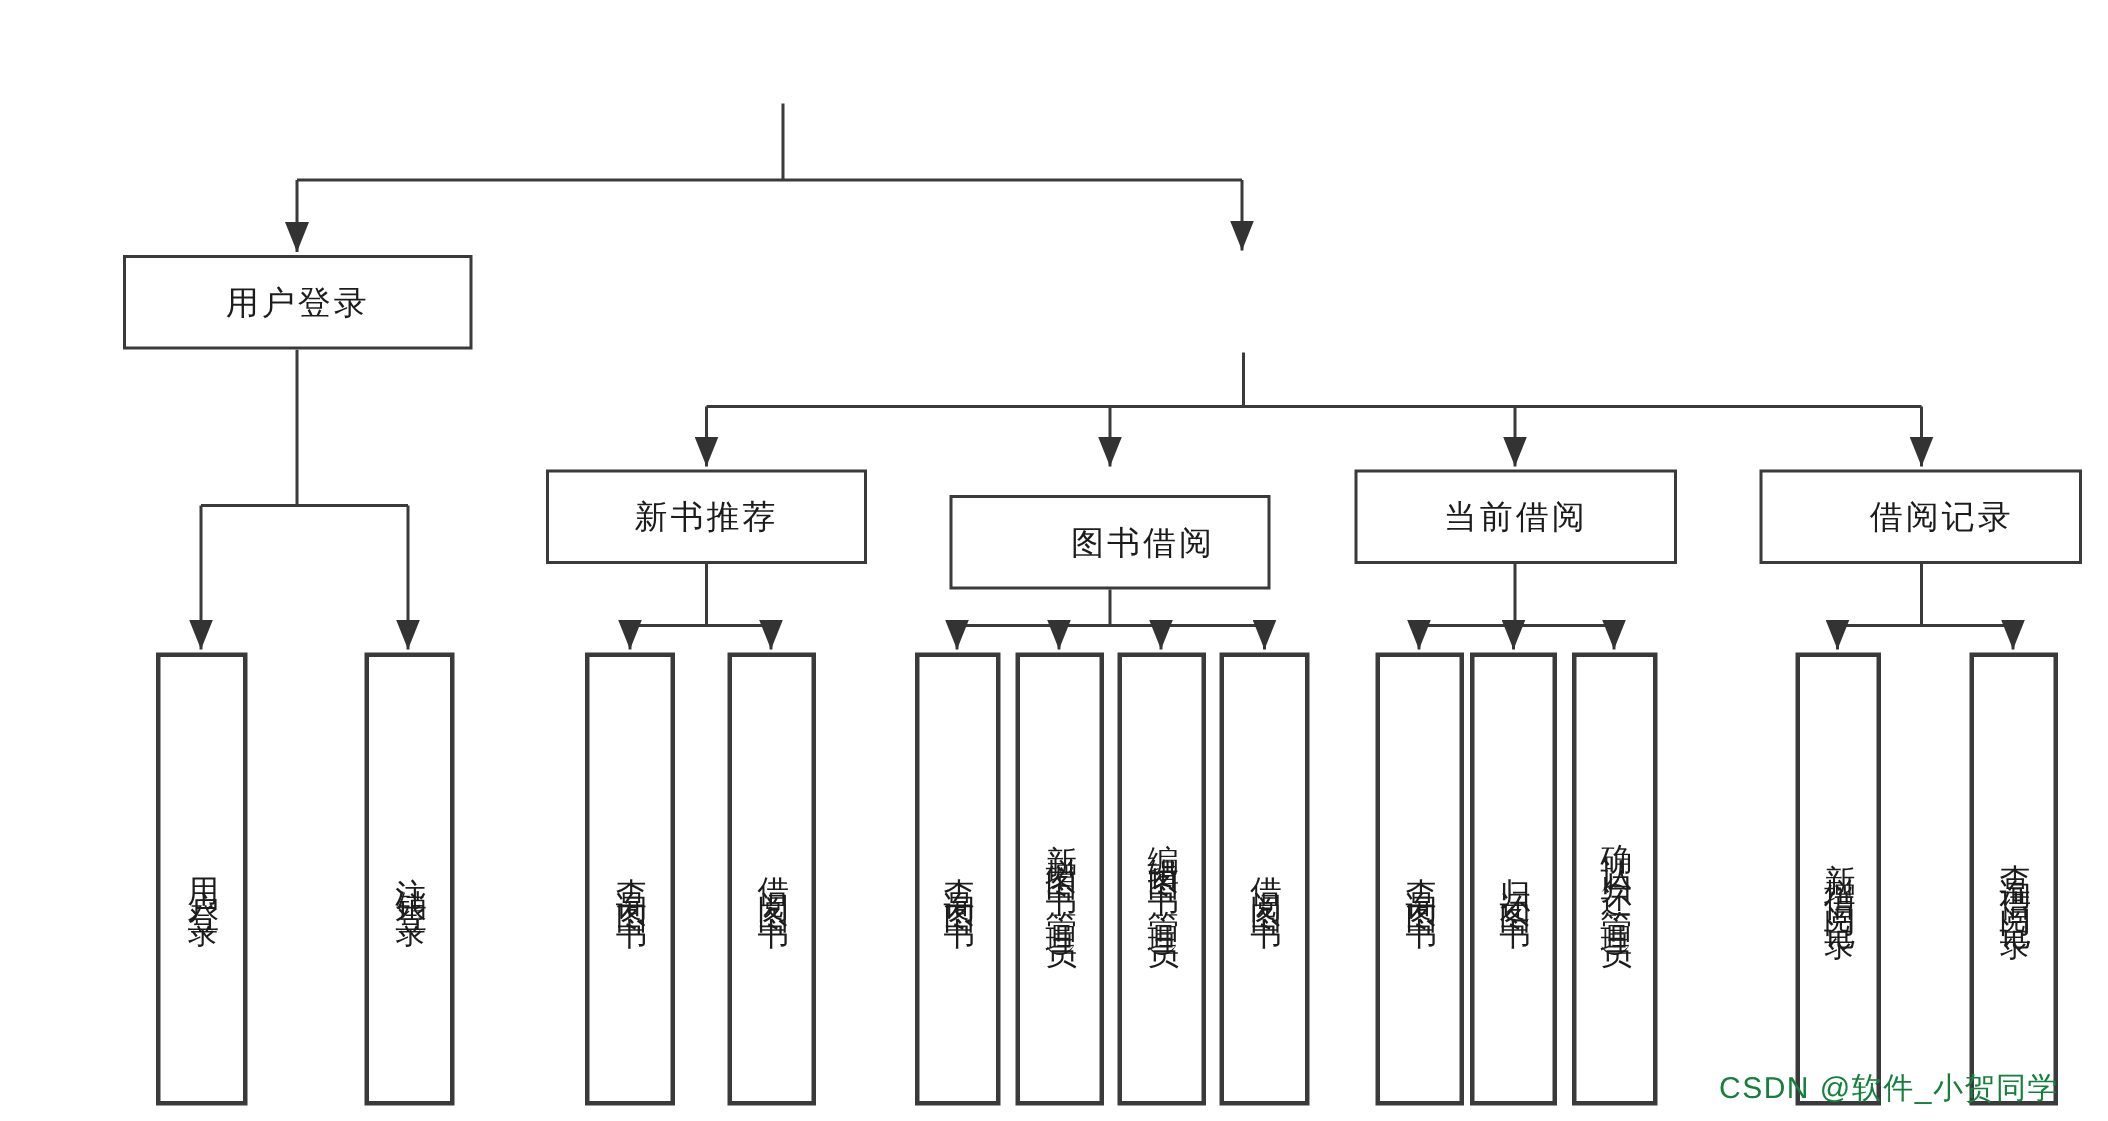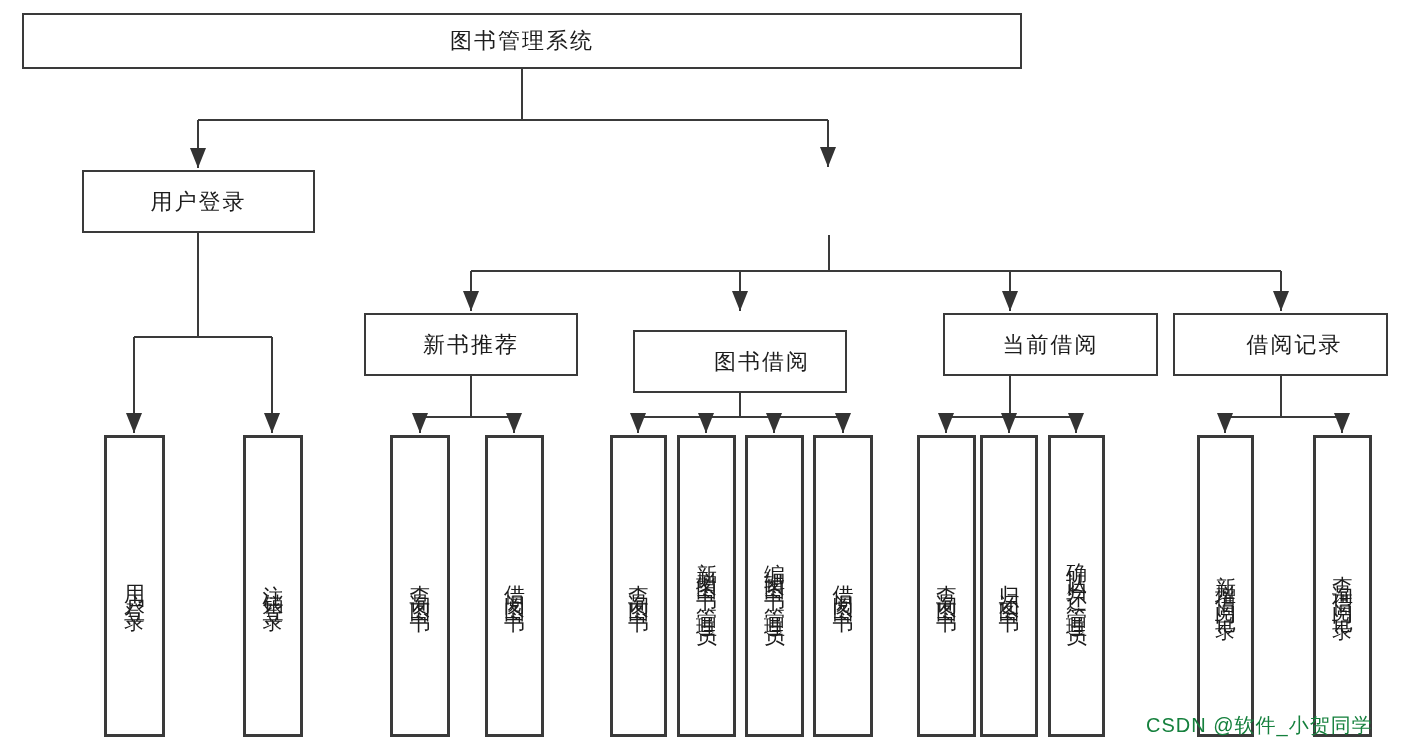--- a/index.html
+++ b/index.html
@@ -108,27 +108,26 @@
       <line x1="1009" y1="417" x2="1009" y2="433" marker-end="url(#arrow)"></line>
       <line x1="1076" y1="417" x2="1076" y2="433" marker-end="url(#arrow)"></line>
     </g>
     <g stroke="#3a3a3a" stroke-width="2" fill="none">
       <path d="M1281,376 V417 M1225,417 H1342"></path>
       <line x1="1225" y1="417" x2="1225" y2="433" marker-end="url(#arrow)"></line>
       <line x1="1342" y1="417" x2="1342" y2="433" marker-end="url(#arrow)"></line>
     </g>
   </svg>
 
-  <div class="hbox" style="left:22px; top:13px; width:1000px; height:56px;">图书管理系统</div>
 
   <div class="hbox" style="left:82px; top:170px; width:233px; height:63px;">用户登录</div>
 
   <div class="hbox" style="left:364px; top:313px; width:214px; height:63px;">新书推荐</div>
   <div class="hbox" style="left:633px; top:330px; width:214px; height:63px;padding-left:44px;">图书借阅</div>
-  <div class="hbox" style="left:903px; top:313px; width:215px; height:63px;margin-left:40px;">当前借阅</div>
+  <div class="hbox" style="left:903px; top:313px; width:215px; height:63px;">当前借阅</div>
   <div class="hbox" style="left:1173px; top:313px; width:215px; height:63px;padding-left:28px;">借阅记录</div>
 
   <div class="vbox" style="left:104px; width:61px;">用户登录</div>
   <div class="vbox" style="left:243px; width:60px;">注销登录</div>
 
   <div class="vbox" style="left:390px; width:60px;">查询图书</div>
   <div class="vbox" style="left:485px; width:59px;">借阅图书</div>
 
   <div class="vbox" style="left:610px; width:57px;">查询图书</div>
   <div class="vbox" style="left:677px; width:59px;">新增图书（管理员）</div>

